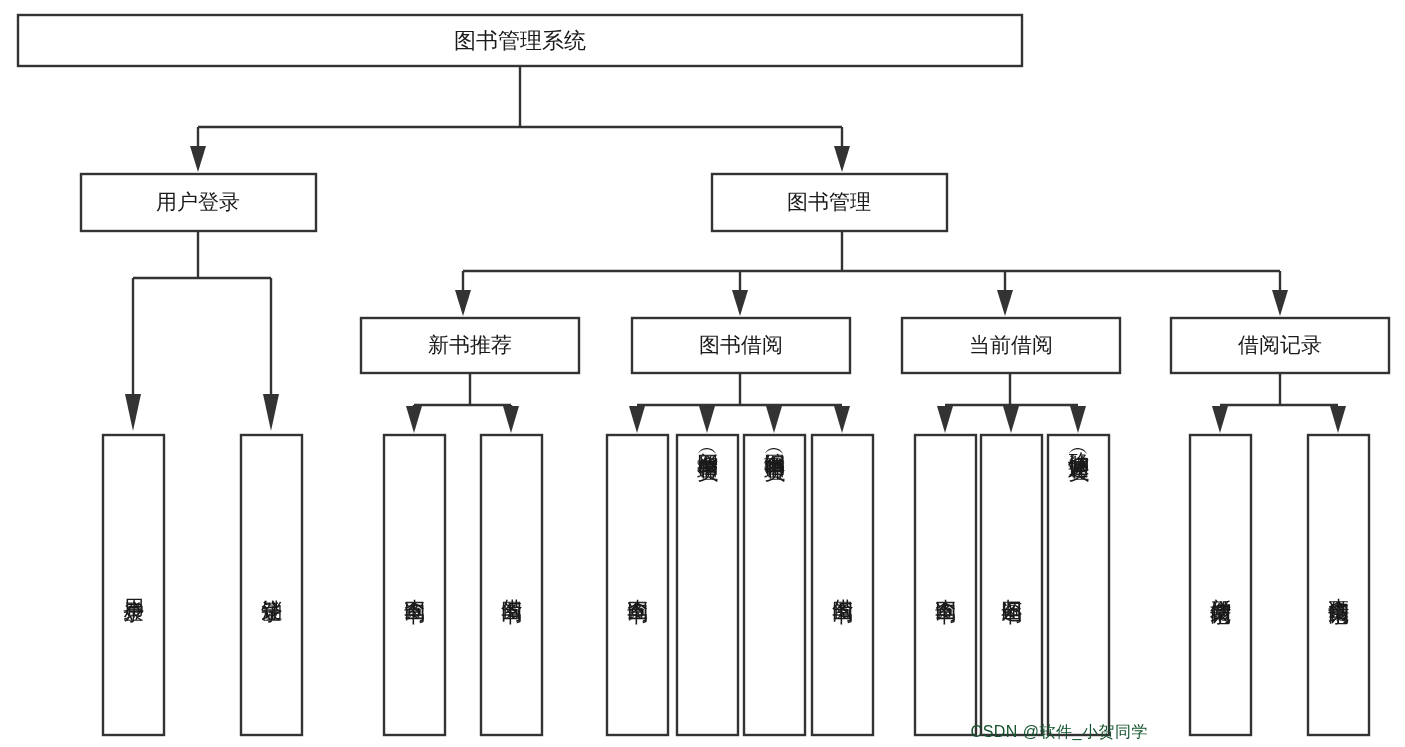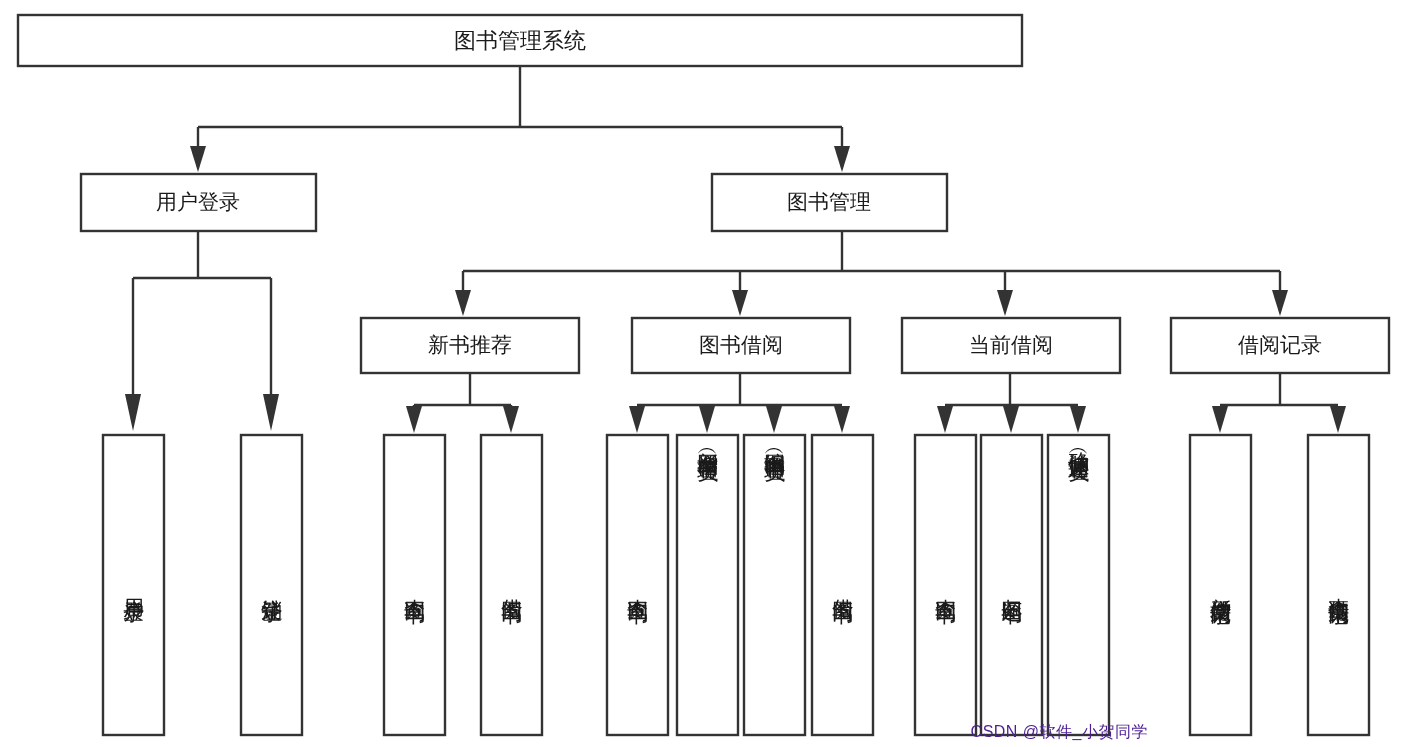--- a/index.html
+++ b/index.html
@@ -72,21 +72,21 @@
     color: #1a1a1a;
     white-space: nowrap;
     text-align: center;
   }
   .watermark {
     position: absolute;
     right: 8px;
     bottom: 4px;
     font-family: "Liberation Sans", "DejaVu Sans", sans-serif;
     font-size: 16px;
-    color: #4c1d95;
+    color: #14532d;
     letter-spacing: 0.5px;
     white-space: nowrap;
   }
 </style>
 </head>
 <body>
 
 <div id="diagram-root">
 
   <svg class="diagram-canvas" viewBox="0 0 1405 747" xmlns="http://www.w3.org/2000/svg">

